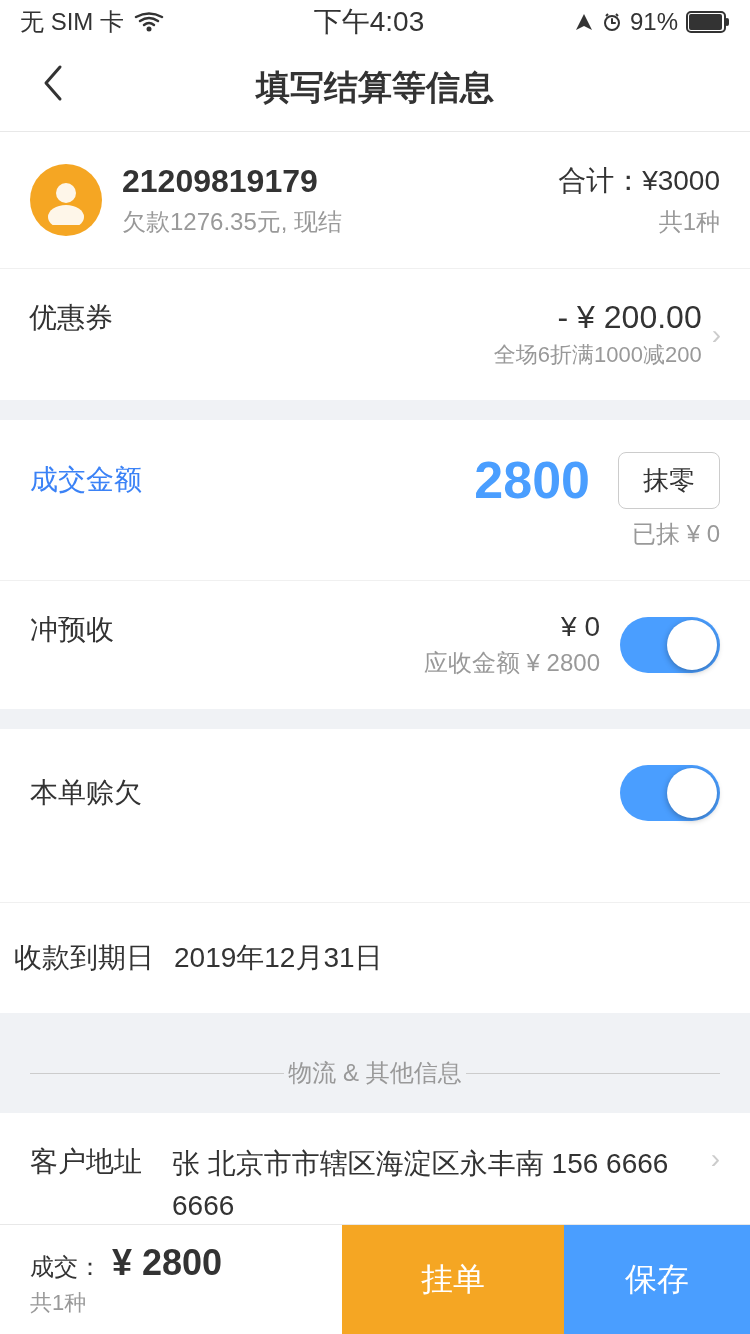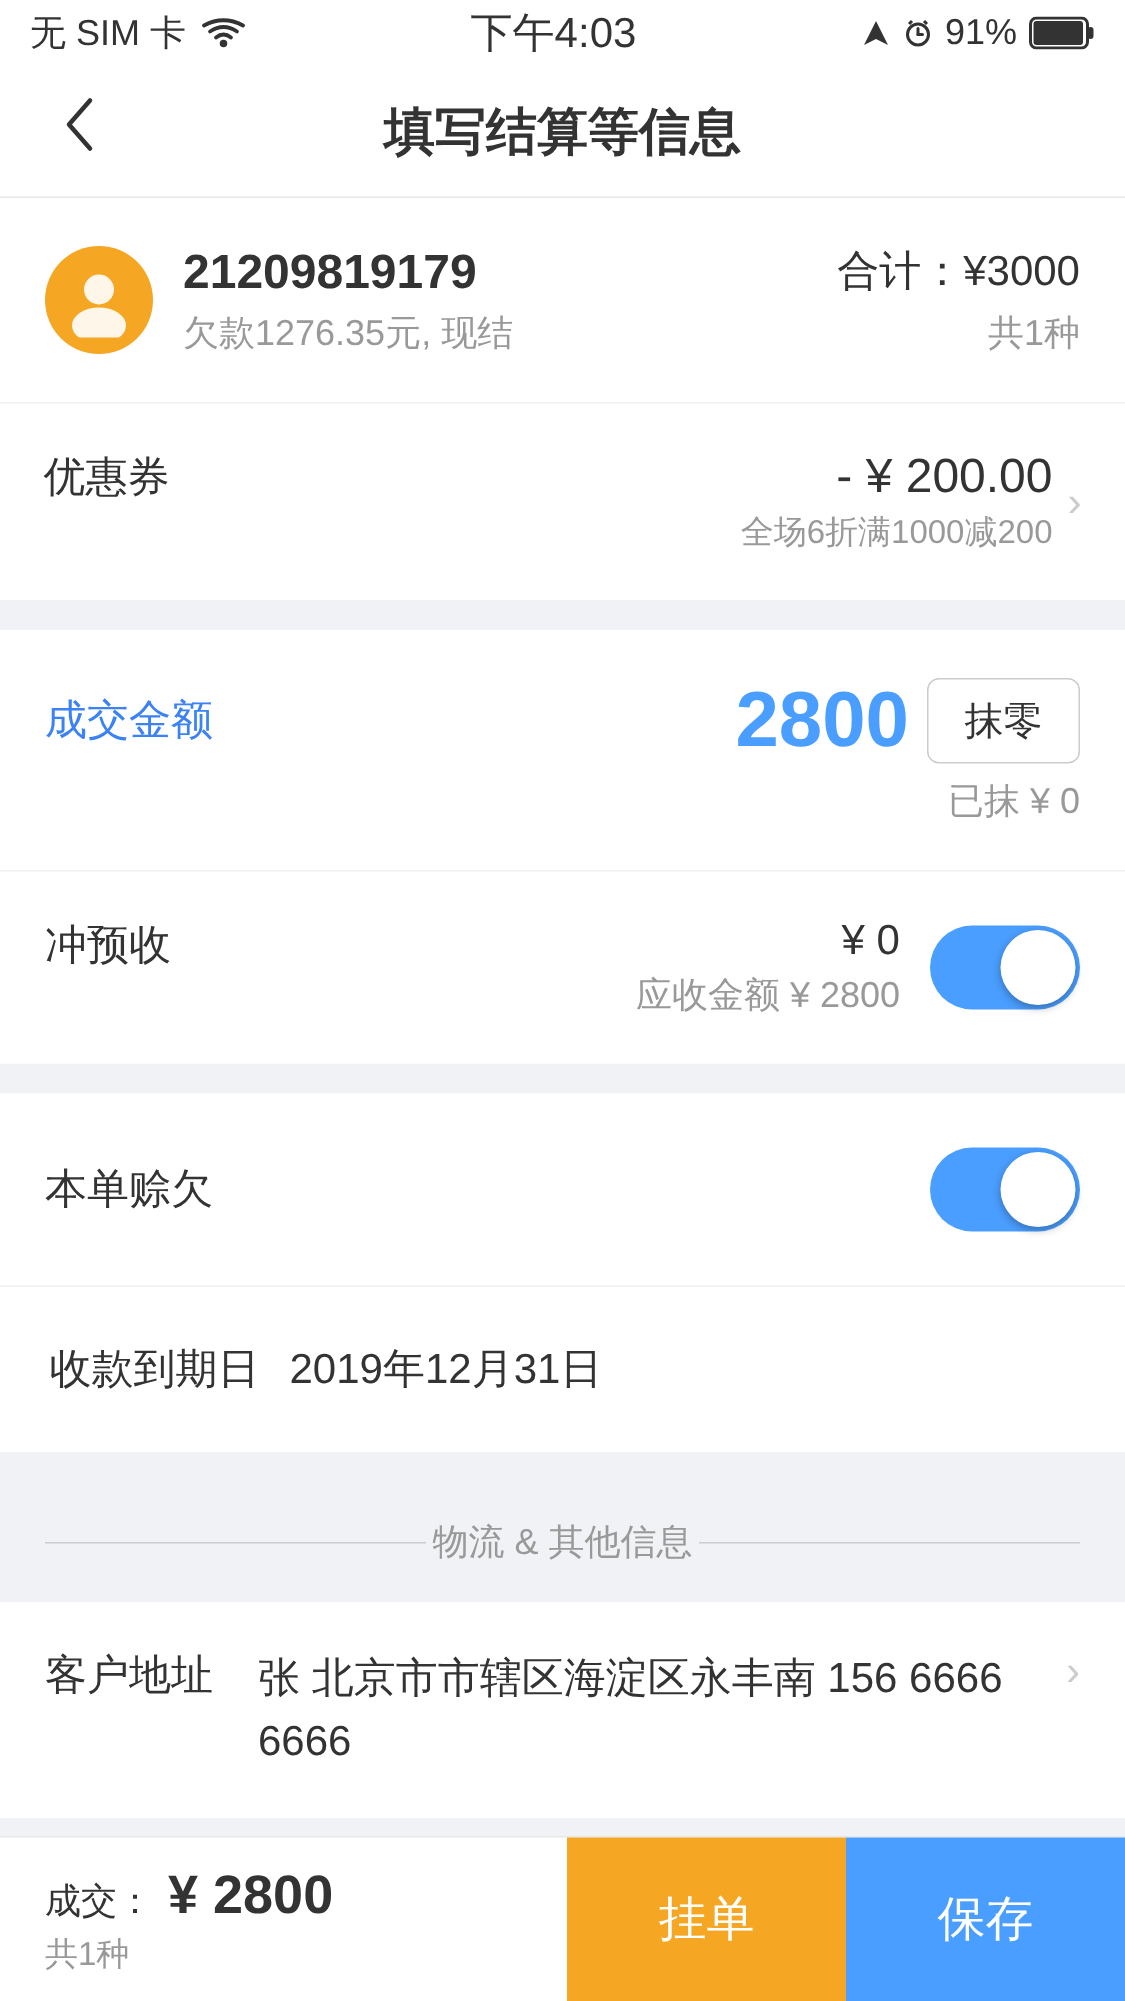--- a/index.html
+++ b/index.html
@@ -155,21 +155,21 @@
       align-items: center;
       justify-content: space-between;
     }
     .amount-label {
       font-size: 28px;
       color: #3b82f6;
     }
     .amount-right {
       display: flex;
       align-items: center;
-      gap: 12px;
+      gap: 28px;
     }
     .amount-value {
       font-size: 52px;
       font-weight: 600;
       color: #4a9eff;
     }
     .round-btn {
       border: 1px solid #ccc;
       border-radius: 8px;
       padding: 10px 24px;
@@ -247,25 +247,26 @@
       justify-content: space-between;
     }
     .debt-label {
       font-size: 28px;
       color: #333;
     }
 
     
     .duedate-section {
       background: #fff;
-      padding: 36px 33px;
+      padding: 36px 14px;
       border-top: 1px solid #f0f0f0;
       display: flex;
       align-items: center;
       gap: 20px;
+      margin-top: 45px;
     }
     .duedate-label {
       font-size: 28px;
       color: #333;
     }
     .duedate-value {
       font-size: 28px;
       color: #333;
     }
 
@@ -345,21 +346,21 @@
       font-size: 36px;
       font-weight: 600;
       color: #333;
     }
     .bottom-summary-sub {
       font-size: 22px;
       color: #999;
       margin-top: 4px;
     }
     .btn-hangsingle {
-      width: 186px;
+      width: 222px;
       height: 110px;
       background: #f5a623;
       display: flex;
       align-items: center;
       justify-content: center;
       font-size: 32px;
       color: #fff;
       font-weight: 500;
       cursor: pointer;
     }

